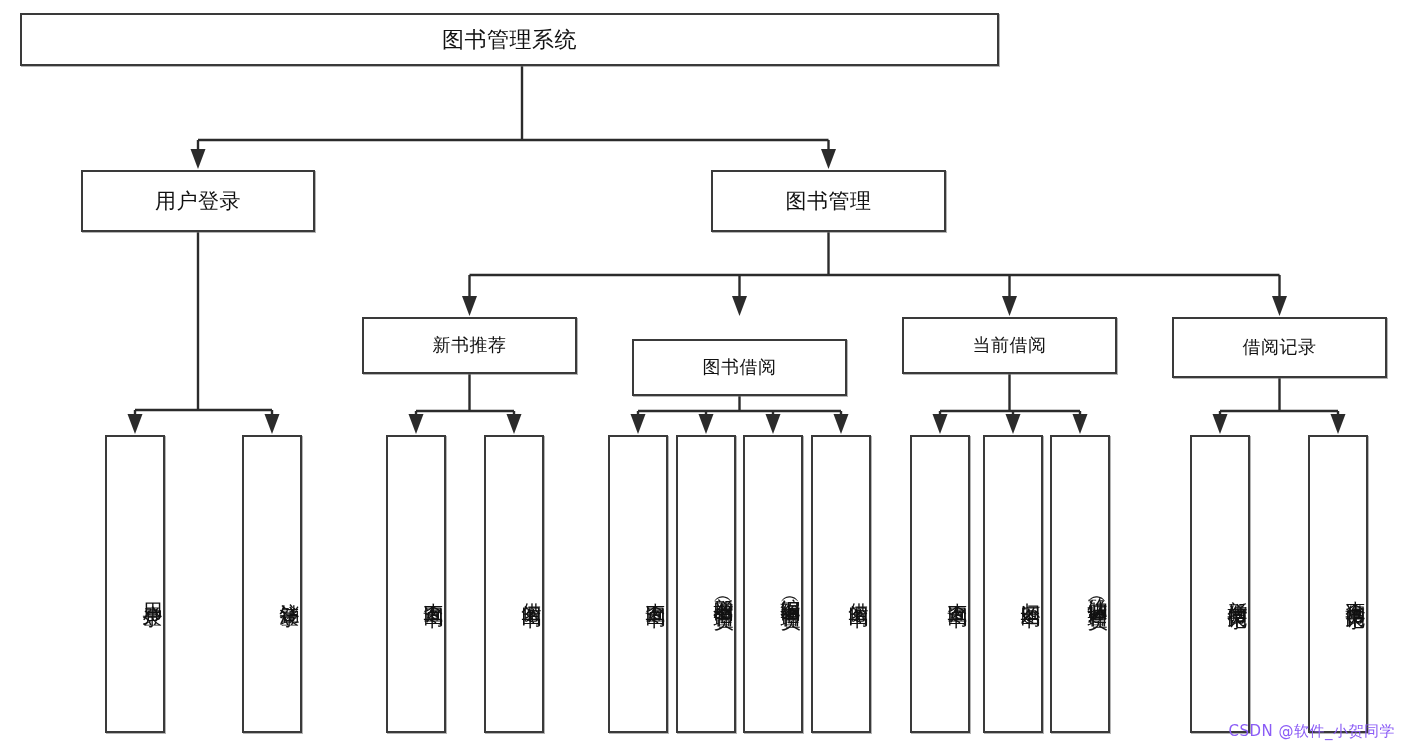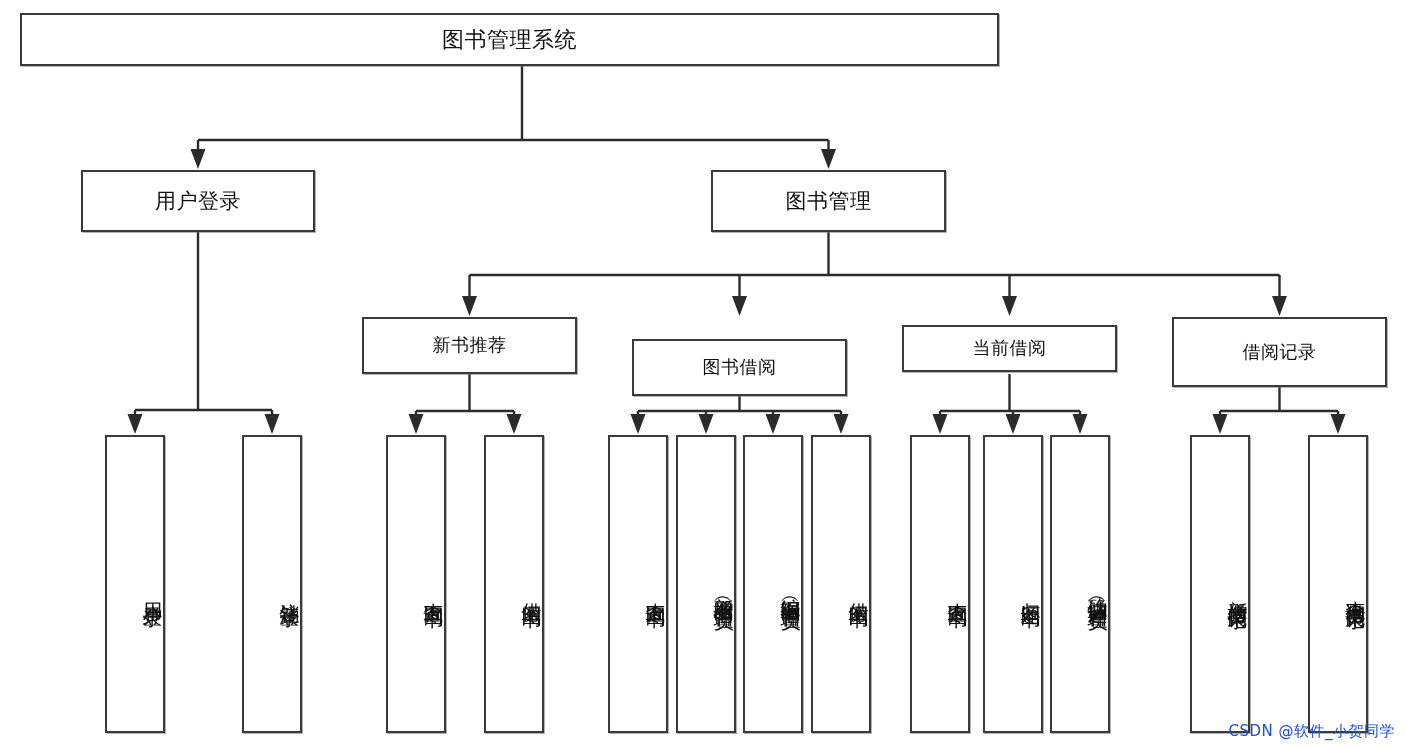--- a/index.html
+++ b/index.html
@@ -76,21 +76,21 @@
   }
   #connector-layer polygon.arrow-head {
     fill: #2b2b2b;
     stroke: none;
   }
   #watermark {
     position: absolute;
     right: 10px;
     bottom: 6px;
     font-size: 15px;
-    color: #1d4ed8;
+    color: #8b5cf6;
     letter-spacing: 0.5px;
     white-space: nowrap;
     user-select: none;
   }
 </style>
 </head>
 <body>
 
 <div id="diagram-root">
   <svg id="connector-layer" viewBox="0 0 1405 747" width="1405" height="747" xmlns="http://www.w3.org/2000/svg">
@@ -156,24 +156,24 @@
       </div>
       <div class="node-box level1" style="left: 711px; top: 170px; width: 235px; height: 62px; padding-left: 28px;">
         <span class="node-label">图书管理</span>
       </div>
       <div class="node-box level2" style="left: 362px; top: 317px; width: 215px; height: 57px;">
         <span class="node-label">新书推荐</span>
       </div>
       <div class="node-box level2" style="left: 632px; top: 317px; width: 215px; height: 57px; margin-top: 22px;">
         <span class="node-label">图书借阅</span>
       </div>
-      <div class="node-box level2" style="left: 902px; top: 325px; width: 215px; height: 47px; padding-left: 28px;">
+      <div class="node-box level2" style="left: 902px; top: 317px; width: 215px; height: 57px; padding-left: 28px;">
         <span class="node-label">当前借阅</span>
       </div>
-      <div class="node-box level2" style="left: 1172px; top: 317px; width: 215px; height: 70px;">
+      <div class="node-box level2" style="left: 1172px; top: 317px; width: 215px; height: 61px;">
         <span class="node-label">借阅记录</span>
       </div>
       <div class="node-box level3 vertical" style="left: 105px; top: 435px; width: 60px; height: 298px;">
         <span class="node-label">用户登录</span>
       </div>
       <div class="node-box level3 vertical" style="left: 242px; top: 435px; width: 60px; height: 298px;">
         <span class="node-label">注销登录</span>
       </div>
       <div class="node-box level3 vertical" style="left: 386px; top: 435px; width: 60px; height: 298px;">
         <span class="node-label">查询图书</span>

